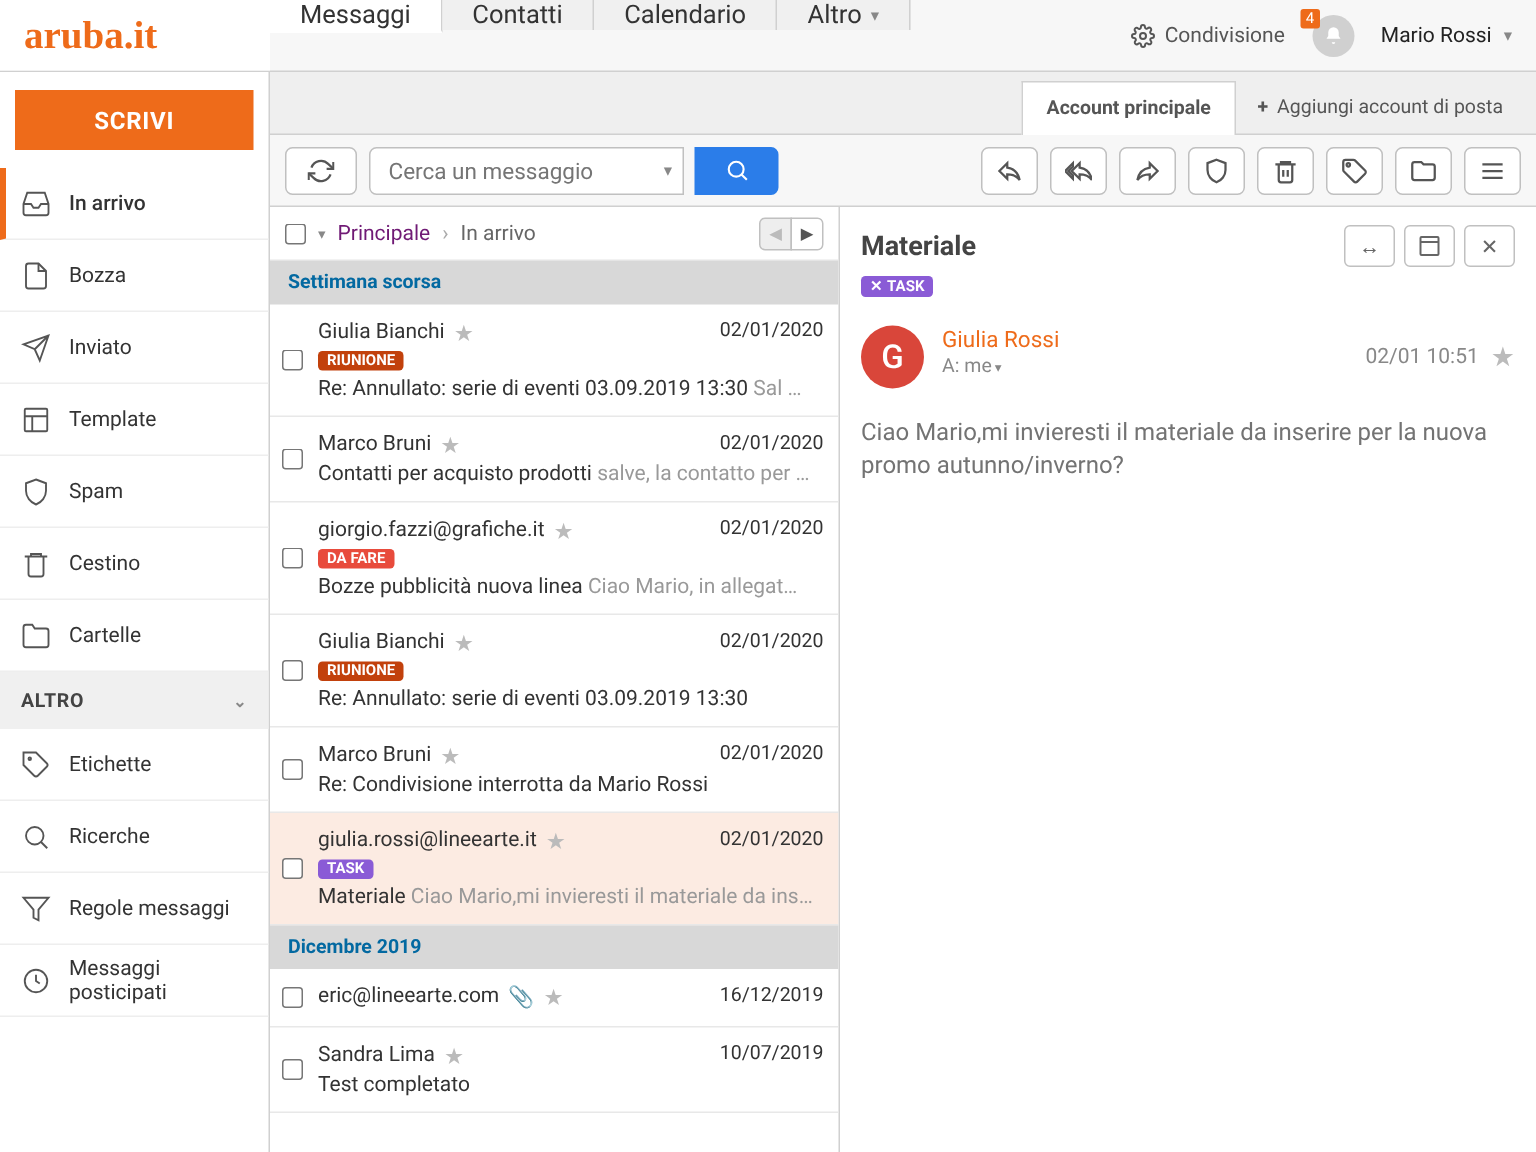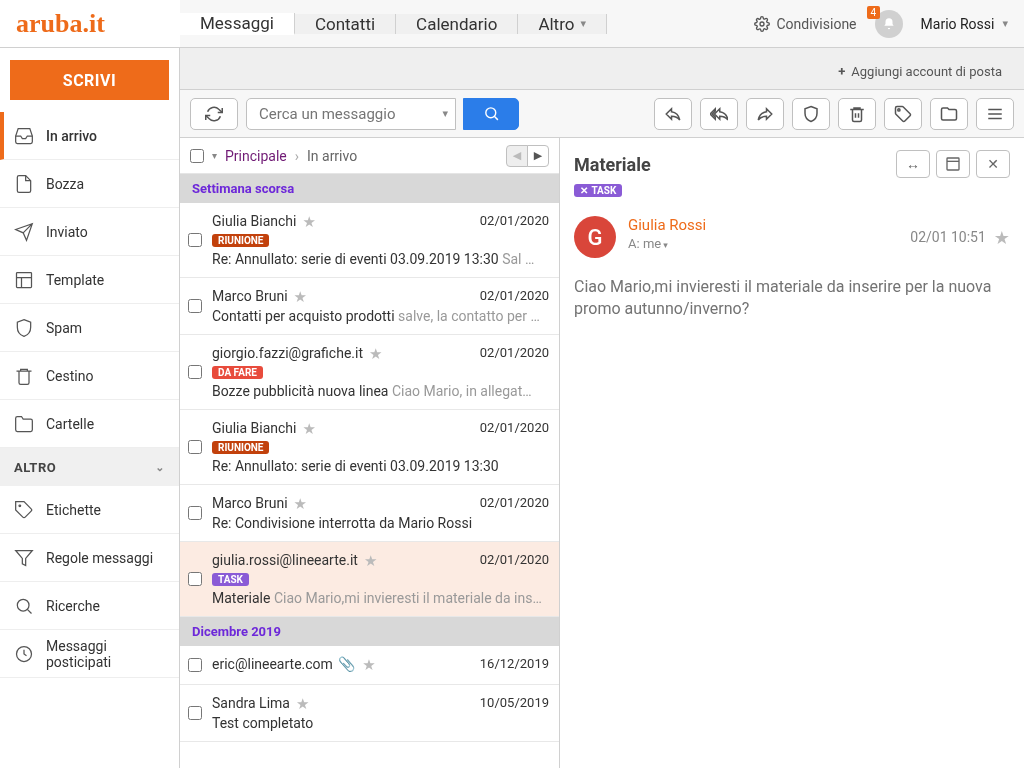--- a/index.html
+++ b/index.html
@@ -1,19 +1,19 @@
 <!DOCTYPE html>
 <html><head>
 <meta charset="utf-8">
 <style>
 *{margin:0;padding:0;box-sizing:border-box;font-family:-apple-system,BlinkMacSystemFont,"Segoe UI",Roboto,sans-serif}
 body{width:1024px;height:768px;overflow:hidden;background:#fff;color:#222;font-size:14px}
 .header{height:48px;display:flex;align-items:stretch;border-bottom:1px solid #d0d0d0;background:#f7f7f7}
 .logo{width:180px;display:flex;align-items:center;padding-left:16px;font-family:cursive;font-weight:700;font-size:26px;color:#ee6b1a;background:#fff}
-.tabs{display:flex;align-items:center}
+.tabs{display:flex;align-items:flex-start}
 .tab{padding:0 20px;display:flex;align-items:center;font-size:17px;color:#333;border-right:1px solid #d0d0d0;cursor:pointer;background:#f0f0f0}
 .tab.active{background:#fff;border-bottom:2px solid #fff;margin-bottom:-1px}
 .tab .chev{margin-left:6px;color:#888;font-size:11px}
 .header-right{margin-left:auto;display:flex;align-items:center;gap:18px;padding-right:16px}
 .hicon{display:flex;align-items:center;gap:6px;color:#555;cursor:pointer}
 .bell{position:relative;width:28px;height:28px;border-radius:50%;background:#d0d0d0;display:flex;align-items:center;justify-content:center}
 .bell .badge{position:absolute;top:-4px;left:-8px;background:#ee6b1a;color:#fff;font-size:10px;padding:1px 4px;border-radius:2px}
 .user{display:flex;align-items:center;gap:8px}
 .main{display:flex;height:calc(100% - 48px)}
 .sidebar{width:180px;border-right:1px solid #d0d0d0;display:flex;flex-direction:column;background:#fff}
@@ -41,21 +41,21 @@
 .crumbs{height:36px;display:flex;align-items:center;padding:0 10px;gap:8px;border-bottom:1px solid #e5e5e5;font-size:14px}
 .crumbs input[type=checkbox]{width:14px;height:14px}
 .crumbs .arr{color:#888;font-size:10px}
 .crumbs a{color:#701a75;text-decoration:none}
 .crumbs .cur{color:#666}
 .crumbs .navbtns{margin-left:auto;display:flex}
 .navbtn{width:22px;height:22px;border:1px solid #c0c0c0;background:#fff;display:flex;align-items:center;justify-content:center;font-size:11px;color:#555;cursor:pointer}
 .navbtn:first-child{border-radius:4px 0 0 4px;background:#eee;color:#bbb}
 .navbtn:last-child{border-radius:0 4px 4px 0;margin-left:-1px}
 .msg-list{flex:1;overflow-y:auto}
-.group-hdr{background:#d8d8d8;padding:7px 12px;font-weight:700;font-size:13px;color:#6d28d9}
+.group-hdr{background:#d8d8d8;padding:7px 12px;font-weight:700;font-size:13px;color:#0369a1}
 .msg{display:flex;padding:10px 10px 10px 8px;border-bottom:1px solid #e8e8e8;gap:10px;cursor:pointer}
 .msg.selected{background:#fcebe2}
 .msg .cb{display:flex;align-items:center}
 .msg .cb input{width:14px;height:14px}
 .msg .body{flex:1;min-width:0}
 .msg .row1{display:flex;gap:6px}
 .msg .from{font-size:14px;color:#333}
 .msg .date{margin-left:auto;font-size:13px;color:#333}
 .msg .star{color:#bbb;font-size:15px}
 .msg .attach{color:#888;font-size:14px}
@@ -176,43 +176,44 @@
     <div id="sidebar-other">
         <div class="nav-item">
           <span class="ico"><svg viewBox="0 0 24 24">
               <path d="M20.59 13.41l-7.17 7.17a2 2 0 0 1-2.83 0L2 12V2h10l8.59 8.59a2 2 0 0 1 0 2.82z"></path>
               <circle cx="7" cy="7" r="1"></circle>
             </svg></span>
           <span>Etichette</span>
         </div>
         <div class="nav-item">
           <span class="ico"><svg viewBox="0 0 24 24">
-              <path d="M22 3H2l8 9.46V19l4 2v-8.54L22 3z"></path>
-            </svg></span>
-          <span>Regole messaggi</span>
-        </div>
-        <div class="nav-item">
-          <span class="ico"><svg viewBox="0 0 24 24">
               <circle cx="11" cy="11" r="7"></circle>
               <path d="M21 21l-5-5"></path>
             </svg></span>
           <span>Ricerche</span>
         </div>
         <div class="nav-item">
           <span class="ico"><svg viewBox="0 0 24 24">
+              <path d="M22 3H2l8 9.46V19l4 2v-8.54L22 3z"></path>
+            </svg></span>
+          <span>Regole messaggi</span>
+        </div>
+        <div class="nav-item">
+          <span class="ico"><svg viewBox="0 0 24 24">
               <circle cx="12" cy="12" r="9"></circle>
               <path d="M12 7v5l3 2"></path>
             </svg></span>
           <span>Messaggi posticipati</span>
         </div>
       </div>
   </div>
 
   <div class="content">
     <div class="account-bar">
+      <div class="acct-tab">Account principale</div>
       <div class="acct-add">
         <span style="font-weight:700">+</span>
         <span>Aggiungi account di posta</span>
       </div>
     </div>
 
     <div class="toolbar">
       <div class="tbtn wide">
           <svg viewBox="0 0 24 24">
             <path d="M23 4v6h-6M1 20v-6h6"></path>
@@ -369,21 +370,21 @@
               </div>
             </div>
             <div class="msg">
               <div class="cb">
                 <input type="checkbox" style="">
               </div>
               <div class="body">
                 <div class="row1">
                   <span class="from">Sandra Lima</span>
                   <span class="star">★</span>
-                  <span class="date">10/05/2019</span>
+                  <span class="date">10/07/2019</span>
                 </div>
                 <div class="subj">Test completato</div>
               </div>
             </div>
           </div>
       </div>
 
       <div class="reader">
         <div class="reader-hdr">
           <div class="toprow">

